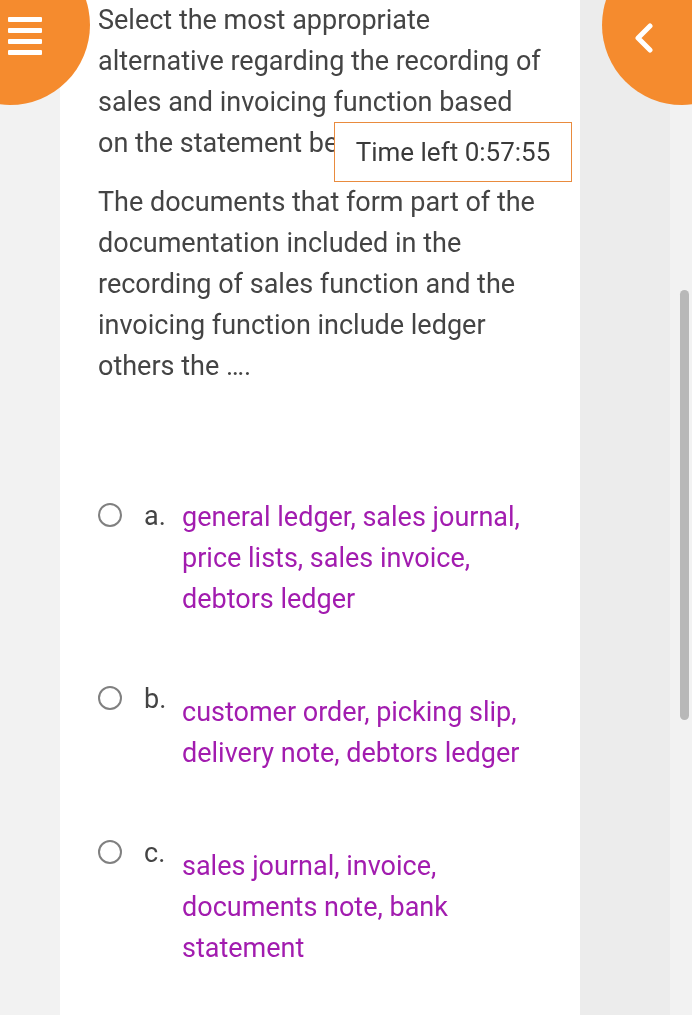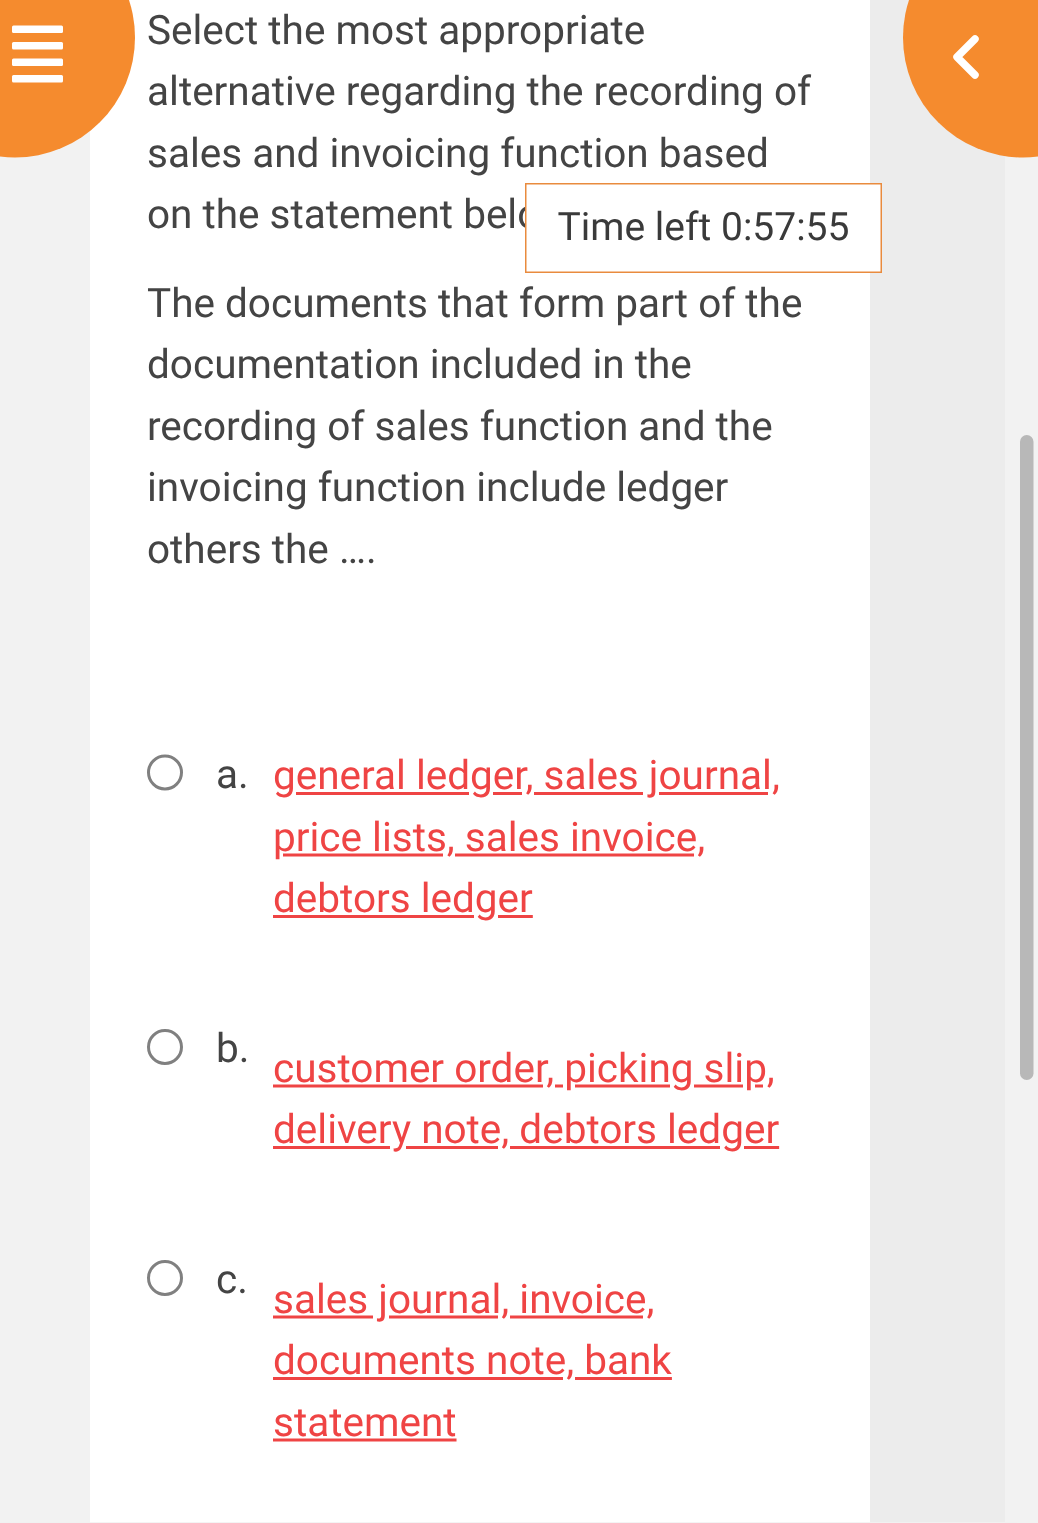--- a/index.html
+++ b/index.html
@@ -63,32 +63,31 @@
     .option-letter {
       font-size: 27px;
       color: #444444;
       width: 38px;
       flex: 0 0 38px;
       line-height: 38px;
     }
     .option-text {
       font-size: 27px;
       line-height: 41px;
-      color: #ef4444;
+      color: #a21caf;
       flex: 1;
-      text-decoration: underline;
     }
     .option-b .option-text,
     .option-c .option-text { padding-top: 12px; }
     .option-b .option-letter,
     .option-c .option-letter { padding-top: 0; }
 
     .timer-box {
       position: absolute;
-      left: 350px;
+      left: 334px;
       top: 122px;
       width: 238px;
       height: 60px;
       background: #ffffff;
       border: 1px solid #e98b3e;
       display: flex;
       align-items: center;
       justify-content: center;
       font-size: 26px;
       color: #3a3a3a;

